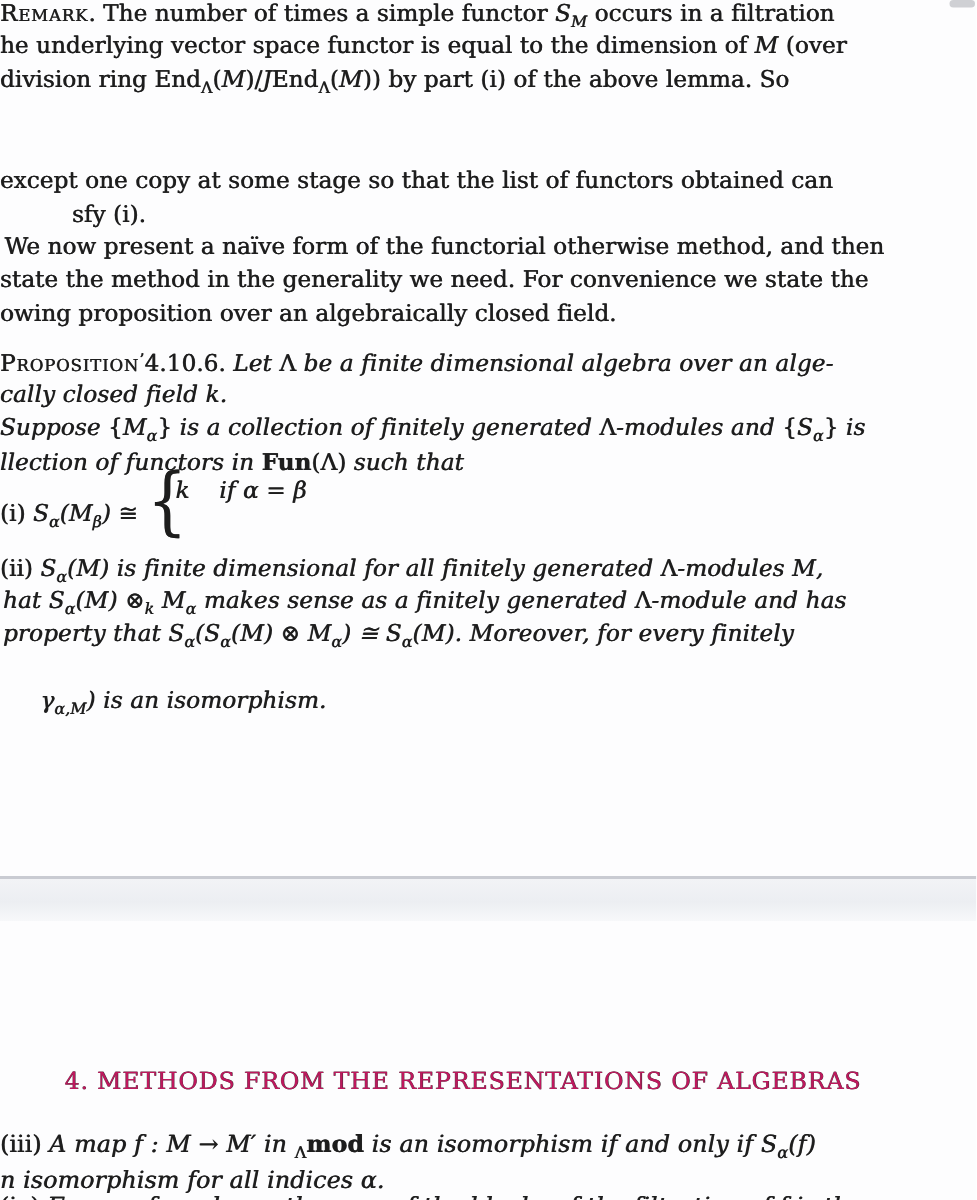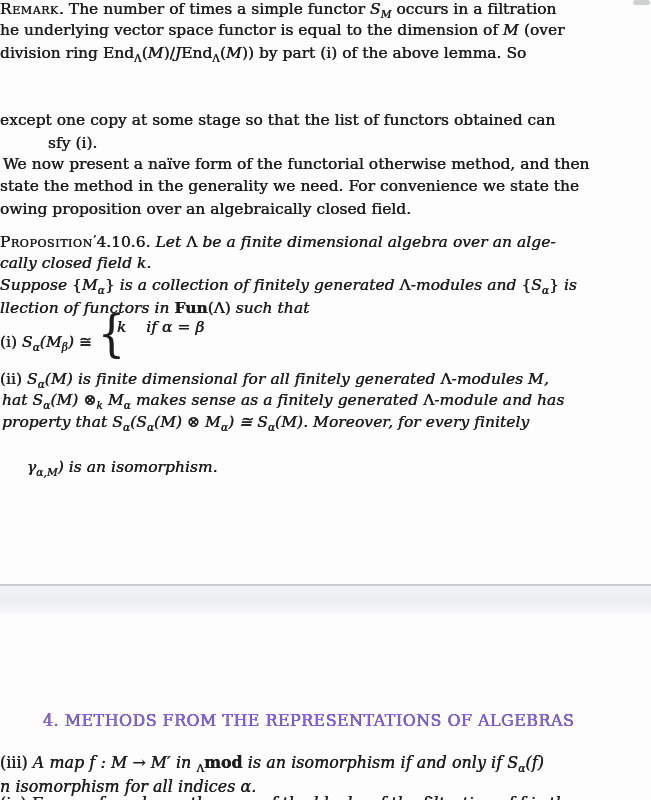--- a/index.html
+++ b/index.html
@@ -31,21 +31,21 @@
     position:absolute;
     font-size:42px; line-height:46px;
     transform: scaleY(1.18);
     transform-origin: center;
     color:#1d1d1d;
     text-shadow: 0.2px 0 0 rgba(25,25,25,.8);
   }
   .hdr {
     font-size:12.3px;
     letter-spacing:0.55px;
-    color:#8b5cf6;
+    color:#be185d;
   }
   .separator {
     position:absolute; left:0; top:584px;
     width:100%; height:28px;
     border-top: 2px solid #c9cbd2;
     background: linear-gradient(180deg, #f2f3f6 0%, #eceef2 55%, #f7f8fa 100%);
   }
   .scroll-thumb {
     position:absolute; top:0; right:1px;
     width:17px; height:5px;

